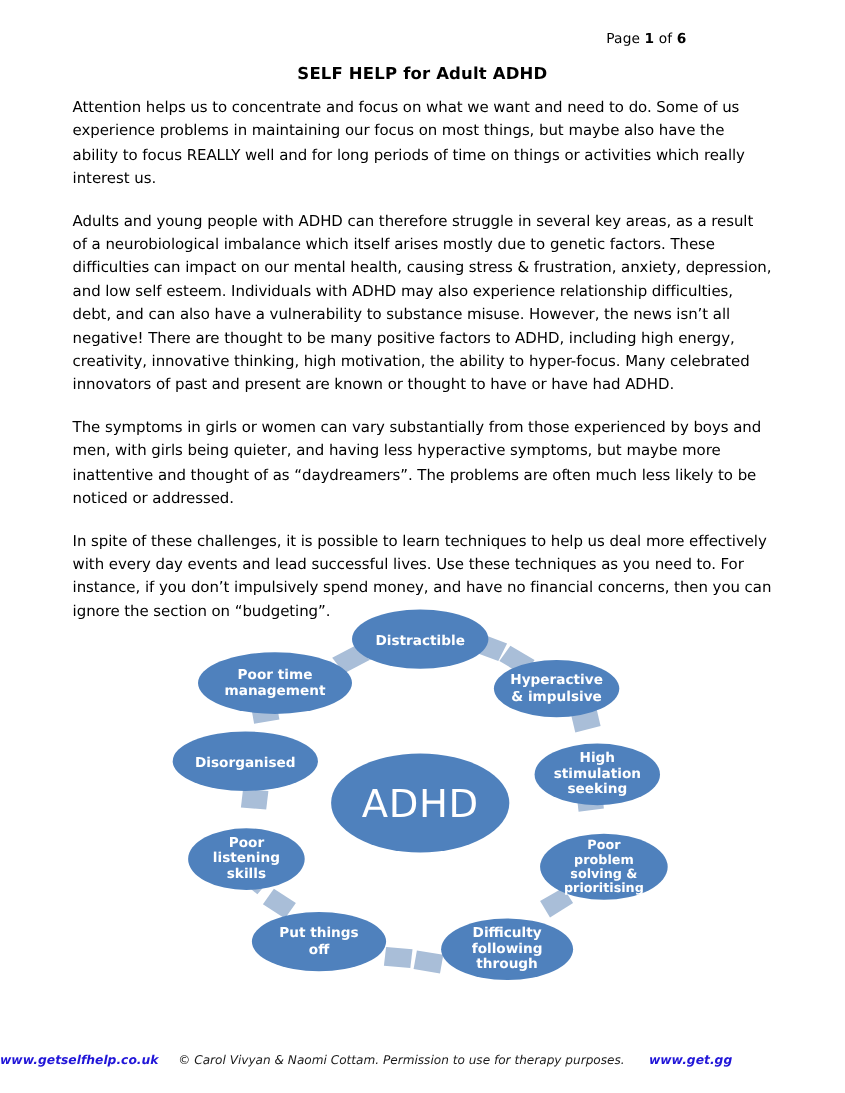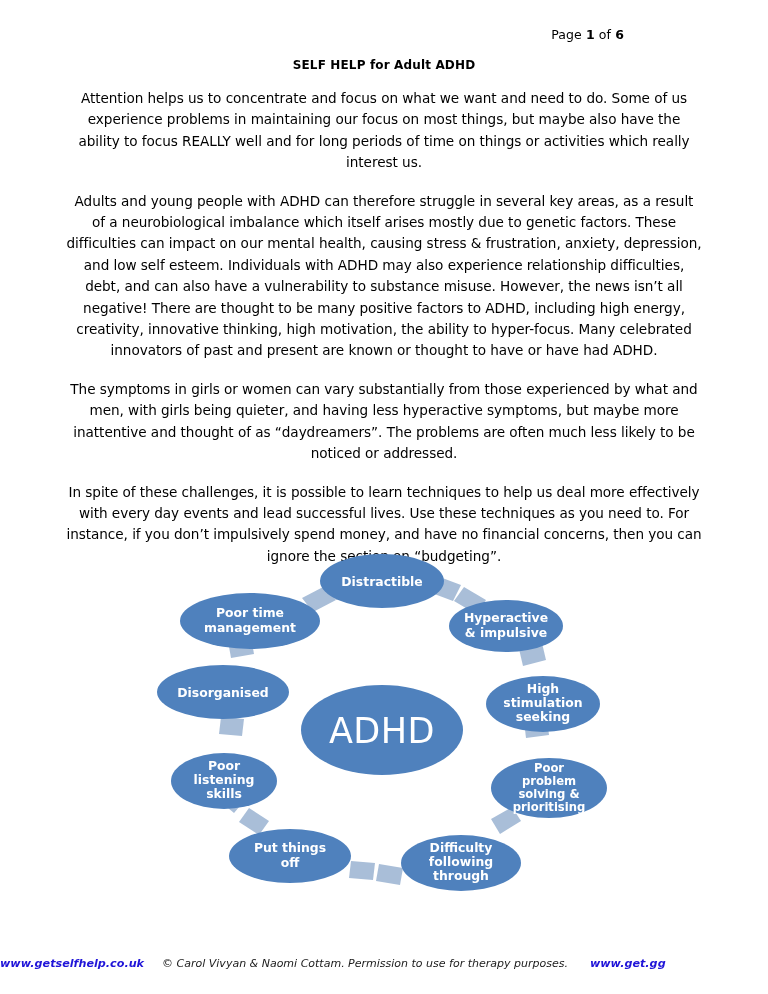--- a/index.html
+++ b/index.html
@@ -32,37 +32,37 @@
     white-space: nowrap;
   }
   .page-number b { font-weight: bold; }
 
   .doc-title {
     position: absolute;
     top: 58px;
     left: 0;
     width: 768px;
     text-align: center;
-    font-size: 12px;
+    font-size: 15px;
     font-weight: bold;
     letter-spacing: 0.15px;
   }
 
   
   .body-text {
     position: absolute;
     top: 88px;
     left: 66px;
     width: 636px;
   }
   .para {
     font-size: 13.6px;
     line-height: 21.4px;
     margin: 0 0 17px 0;
-    text-align: center;
+    text-align: left;
     letter-spacing: -0.05px;
   }
   .para:last-child { margin-bottom: 0; }
 
   
   .diagram {
     position: absolute;
     left: 120px;
     top: 538px;
     width: 530px;
@@ -118,21 +118,21 @@
 
 <div class="page">
 
   <div class="page-number"><span>Page </span><b>1</b><span> of </span><b>6</b></div>
 
   <div class="doc-title">SELF HELP for Adult ADHD</div>
 
   <div class="body-text">
     <p class="para">Attention helps us to concentrate and focus on what we want and need to do.  Some of us experience problems in maintaining our focus on most things, but maybe also have the ability to focus REALLY well and for long periods of time on things or activities which really interest us.</p>
     <p class="para"> Adults and young people with ADHD can therefore struggle in several key areas, as a result of a neurobiological imbalance which itself arises mostly due to genetic factors.  These difficulties can impact on our mental health, causing stress &amp; frustration, anxiety, depression, and low self esteem.  Individuals with ADHD may also experience relationship difficulties, debt, and can also have a vulnerability to substance misuse.  However, the news isn’t all negative!  There are thought to be many positive factors to ADHD, including high energy, creativity, innovative thinking, high motivation, the ability to hyper-focus.  Many celebrated innovators of past and present are known or thought to have or have had ADHD.</p>
-    <p class="para">The symptoms in girls or women can vary substantially from those experienced by what and men, with girls being quieter, and having less hyperactive symptoms, but maybe more inattentive and thought of as “daydreamers”.  The problems are often much less likely to be noticed or addressed.</p>
+    <p class="para">The symptoms in girls or women can vary substantially from those experienced by boys and men, with girls being quieter, and having less hyperactive symptoms, but maybe more inattentive and thought of as “daydreamers”.  The problems are often much less likely to be noticed or addressed.</p>
     <p class="para">In spite of these challenges, it is possible to learn techniques to help us deal more effectively with every day events and lead successful lives.  Use these techniques as you need to.  For instance, if you don’t impulsively spend money, and have no financial concerns, then you can ignore the section on “budgeting”.</p>
   </div>
 
   <div class="diagram">
     <svg width="530" height="375" viewBox="0 0 530 375" xmlns="http://www.w3.org/2000/svg">
 
       <g>
 
         <polygon points="182,60 205,48 216,62 193,74" fill="#a9bed8"></polygon>
         <polygon points="208,46 232,37 240,53 216,62" fill="#a9bed8"></polygon>

